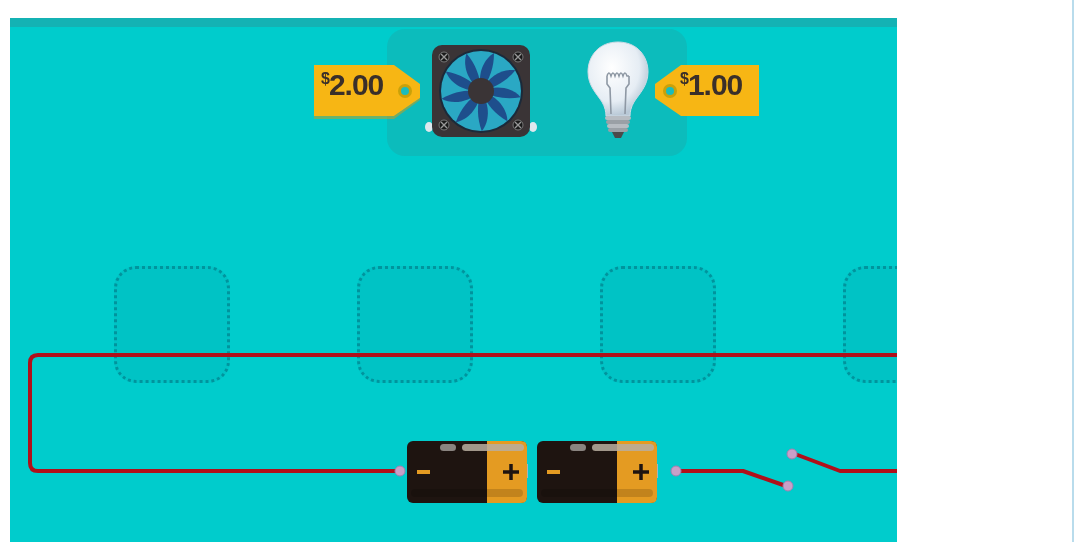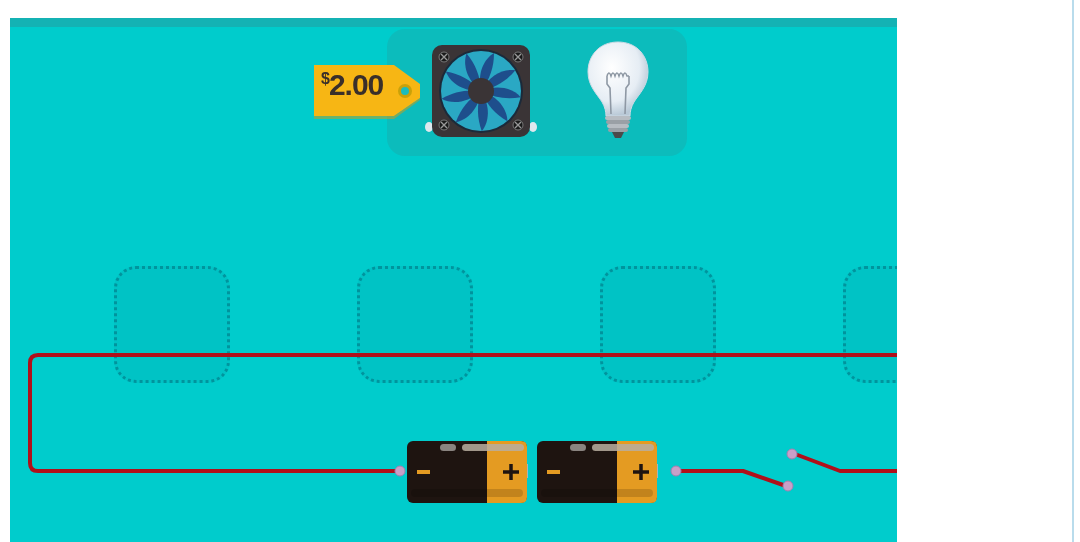--- a/index.html
+++ b/index.html
@@ -102,20 +102,28 @@
       <path d="M33 2 C14 2 3 16 3 32 C3 46 12 54 17 62 C20 67 21 72 21 76 H45 C45 72 46 67 49 62 C54 54 63 46 63 32 C63 16 52 2 33 2Z" fill="url(#bulbg)" stroke="#cfdbe5" stroke-width="1"></path>
       <path d="M26 74 L25 48 L22 44 L22 36 M40 74 L41 48 L44 44 L44 36 M22 36 Q24 30 26 36 Q28 30 30 36 Q32 30 34 36 Q36 30 38 36 Q40 30 42 36 L44 36" fill="none" stroke="#8e98a4" stroke-width="1.6"></path>
       <rect x="20" y="76" width="26" height="4" rx="2" fill="#b7bcc2"></rect>
       <rect x="21" y="80" width="24" height="4" rx="2" fill="#9aa0a6"></rect>
       <rect x="22" y="84" width="22" height="4" rx="2" fill="#b7bcc2"></rect>
       <rect x="23" y="88" width="20" height="4" rx="2" fill="#9aa0a6"></rect>
       <path d="M27 92 H39 L36 98 H30 Z" fill="#4a4a4a"></path>
     </svg>
   </div>
 
+  <div class="price-tag" style="left:643px; width:108px;">
+    <svg width="108" height="57" viewBox="0 0 108 57" style="position:absolute;left:0;top:0;">
+      <path d="M106 3 H28 L2 22 V36 L28 54 H106 Z" fill="#f7b614"></path>
+      <circle cx="17" cy="29" r="7" fill="#c9a10a"></circle>
+      <circle cx="17" cy="29" r="4" fill="#1bbcbc"></circle>
+    </svg>
+    <div class="price-text" style="left:27px;"><sup>$</sup><span>1.00</span></div>
+  </div>
 
   <div class="reset-btn" title="Reset">
     <svg width="54" height="54" viewBox="0 0 54 54">
       <circle cx="27" cy="27" r="23" fill="#1a73e8"></circle>
       <path d="M20 30 A9 9 0 1 1 30 34" fill="none" stroke="#ffffff" stroke-width="4" stroke-linecap="round"></path>
       <path d="M30 34 L25 38 M30 34 L26 30" fill="none" stroke="#ffffff" stroke-width="3.5" stroke-linecap="round"></path>
     </svg>
   </div>
 
   <div class="slot" style="left:104px;"></div>

